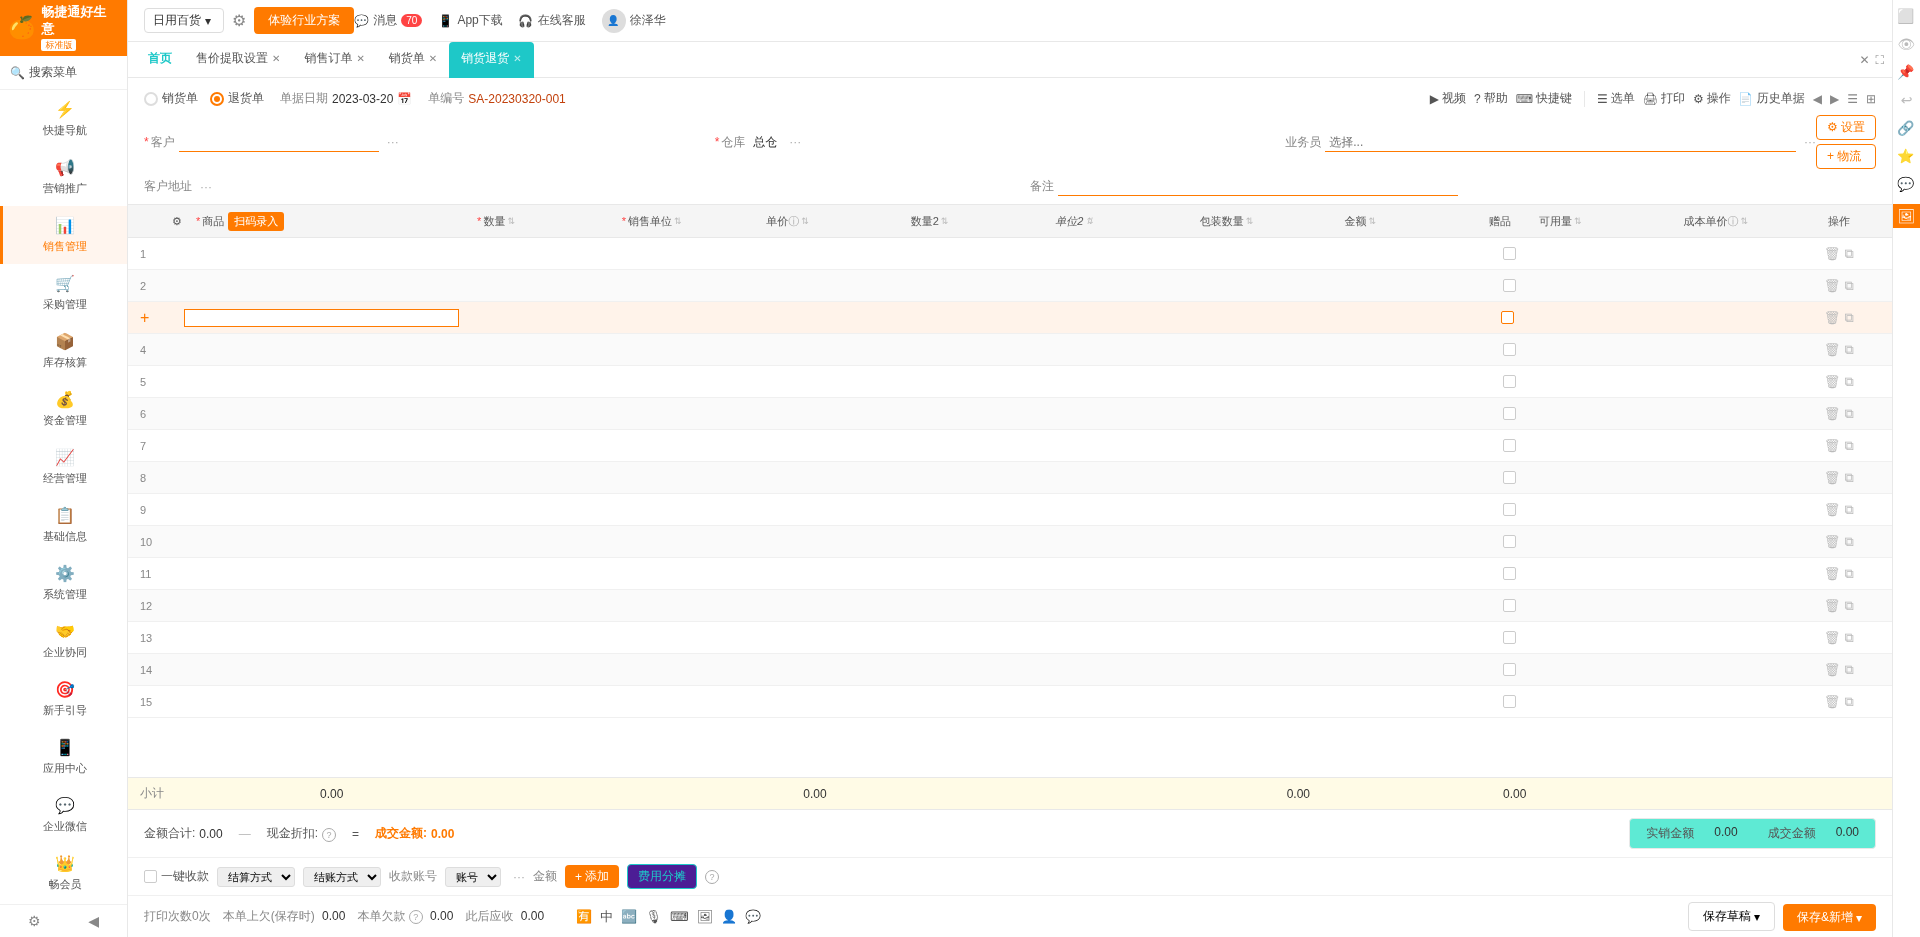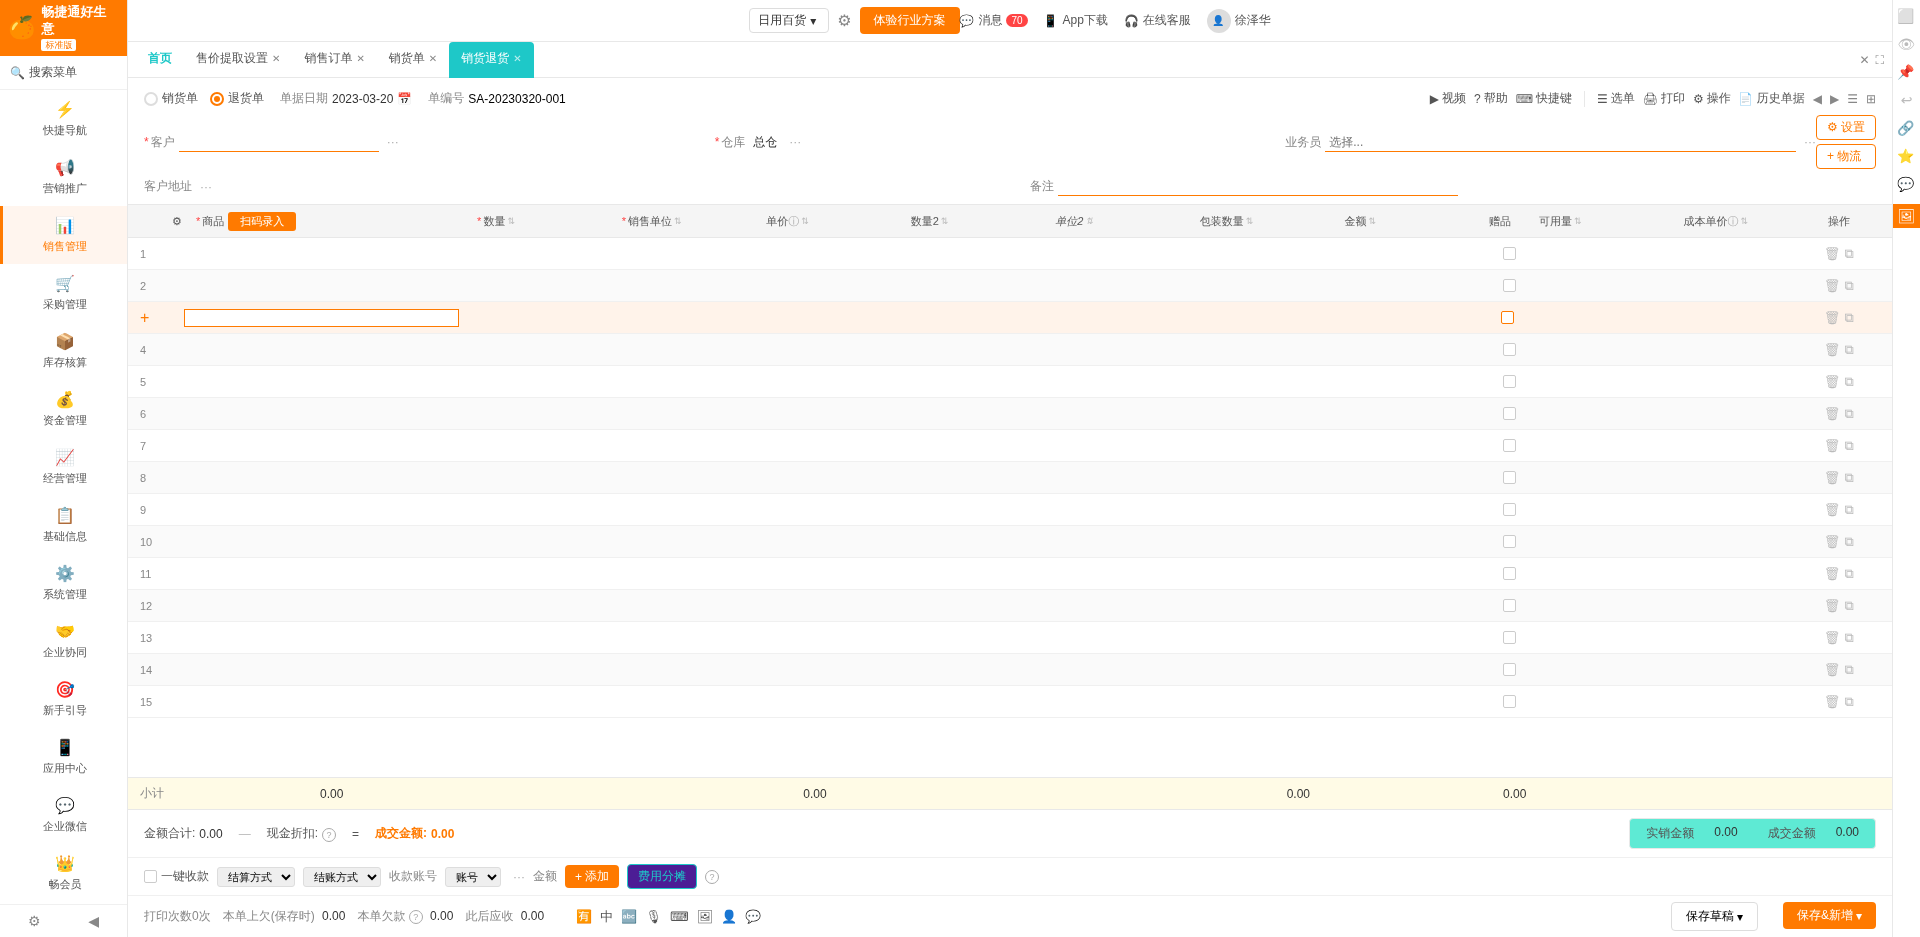--- a/index.html
+++ b/index.html
@@ -14,21 +14,21 @@
     .sidebar-item { display: flex; flex-direction: column; align-items: center; padding: 10px 4px; cursor: pointer; color: #555; gap: 4px; font-size: 11px; border-left: 3px solid transparent; }
     .sidebar-item.active { background: #fff5ee; color: #ff7a00; border-left-color: #ff7a00; }
     .sidebar-item .icon { font-size: 16px; }
     .sidebar-bottom { margin-top: auto; border-top: 1px solid #f0f0f0; display: flex; justify-content: space-around; padding: 8px 4px; }
     .sidebar-bottom-btn { cursor: pointer; color: #888; font-size: 14px; }
 
     
     .main { flex: 1; display: flex; flex-direction: column; overflow: hidden; }
 
     
-    .topbar { background: #fff; height: 42px; display: flex; align-items: center; justify-content: center; padding: 0 16px; border-bottom: 1px solid #e8e8e8; flex-shrink: 0; }
+    .topbar { background: #fff; height: 42px; display: flex; align-items: center; justify-content: flex-start; padding: 0 16px; border-bottom: 1px solid #e8e8e8; flex-shrink: 0; }
     .topbar-left { display: flex; align-items: center; gap: 8px; }
     .topbar-select { border: 1px solid #ddd; border-radius: 4px; padding: 3px 8px; font-size: 12px; color: #333; background: #fff; display: flex; align-items: center; gap: 4px; cursor: pointer; min-width: 80px; }
     .topbar-gear { color: #888; cursor: pointer; font-size: 16px; }
     .topbar-btn { background: #ff7a00; color: #fff; border: none; border-radius: 4px; padding: 5px 14px; font-size: 12px; cursor: pointer; }
     .topbar-right { display: flex; align-items: center; gap: 16px; color: #555; font-size: 12px; }
     .topbar-right-item { display: flex; align-items: center; gap: 4px; cursor: pointer; }
     .msg-badge { background: #ff4444; color: #fff; border-radius: 10px; font-size: 10px; padding: 1px 5px; }
     .avatar { width: 24px; height: 24px; background: #ddd; border-radius: 50%; display: flex; align-items: center; justify-content: center; font-size: 10px; }
 
     
@@ -66,21 +66,21 @@
     .form-action-btn { border: 1px solid #ddd; background: #fff; border-radius: 4px; padding: 3px 10px; font-size: 12px; cursor: pointer; color: #555; display: flex; align-items: center; gap: 3px; white-space: nowrap; }
     .form-action-btn.settings { color: #ff7a00; border-color: #ff7a00; }
     .form-action-btn.logistics { color: #ff7a00; border-color: #ff7a00; }
 
     
     .table-area { flex: 1; background: #fff; overflow: hidden; display: flex; flex-direction: column; }
     .table-header { display: flex; align-items: center; background: #f5f5f5; border-top: 1px solid #e8e8e8; border-bottom: 1px solid #e8e8e8; padding: 0 8px; height: 34px; gap: 0; flex-shrink: 0; }
     .th { display: flex; align-items: center; color: #555; font-size: 11px; padding: 0 4px; white-space: nowrap; position: relative; }
     .th .required-star { color: #ff4444; margin-right: 2px; }
     .th-sort { color: #bbb; font-size: 9px; margin-left: 2px; cursor: pointer; }
-    .scan-btn { background: #ff7a00; color: #fff; border: none; border-radius: 3px; padding: 2px 12px; font-size: 11px; cursor: pointer; margin-left: 4px; }
+    .scan-btn { background: #ff7a00; color: #fff; border: none; border-radius: 3px; padding: 2px 6px; font-size: 11px; cursor: pointer; margin-left: 4px; }
 
     .table-body { overflow-y: auto; flex: 1; }
     .table-row { display: flex; align-items: center; border-bottom: 1px solid #f0f0f0; height: 32px; padding: 0 8px; }
     .table-row:nth-child(odd) { background: #fff; }
     .table-row:nth-child(even) { background: #fafafa; }
     .table-row.active-row { background: #fff3ea; }
     .td { display: flex; align-items: center; padding: 0 4px; font-size: 11px; color: #333; overflow: hidden; }
     .td-num { color: #888; min-width: 28px; text-align: center; }
     .td-add { color: #ff7a00; font-size: 16px; cursor: pointer; min-width: 20px; }
     .td-checkbox { min-width: 20px; display: flex; align-items: center; justify-content: center; }
@@ -114,21 +114,21 @@
     .amount-total { display: flex; align-items: center; gap: 4px; }
     .amount-dash { color: #bbb; }
     .amount-result { display: flex; align-items: center; gap: 4px; color: #ff7a00; font-weight: bold; }
     .bottom-bar-mid { display: flex; align-items: center; gap: 8px; padding: 6px 16px; font-size: 12px; color: #555; border-bottom: 1px solid #f0f0f0; }
     .checkbox-label { display: flex; align-items: center; gap: 4px; cursor: pointer; }
     .calc-select { border: 1px solid #ddd; border-radius: 3px; padding: 2px 6px; font-size: 11px; }
     .add-btn { background: #ff7a00; color: #fff; border: none; border-radius: 4px; padding: 3px 10px; font-size: 12px; cursor: pointer; display: flex; align-items: center; gap: 3px; }
     .split-btn { border: 1px solid #1ec8c8; color: #1ec8c8; background: #4c1d95; border-radius: 4px; padding: 3px 10px; font-size: 12px; cursor: pointer; }
     .bottom-bar-status { display: flex; align-items: center; justify-content: space-between; padding: 6px 16px; font-size: 12px; color: #888; }
     .status-left { display: flex; align-items: center; gap: 12px; }
-    .status-right { display: flex; align-items: flex-start; gap: 25px; }
+    .status-right { display: flex; align-items: flex-end; gap: 8px; }
     .save-draft-btn { border: 1px solid #ddd; background: #fff; border-radius: 4px; padding: 5px 14px; font-size: 12px; cursor: pointer; display: flex; align-items: center; gap: 3px; }
     .save-new-btn { background: #ff7a00; color: #fff; border: none; border-radius: 4px; padding: 5px 14px; font-size: 12px; cursor: pointer; display: flex; align-items: center; gap: 3px; }
 
     
     .right-panel { width: 28px; background: #fff; border-left: 1px solid #e8e8e8; display: flex; flex-direction: column; align-items: center; padding: 8px 0; gap: 12px; flex-shrink: 0; }
     .right-panel-icon { color: #bbb; font-size: 14px; cursor: pointer; }
 
     .info-icon { color: #aaa; font-size: 11px; cursor: pointer; }
     .help-icon { display: inline-flex; align-items: center; justify-content: center; width: 14px; height: 14px; border-radius: 50%; border: 1px solid #aaa; color: #aaa; font-size: 9px; cursor: pointer; }
     .bottom-toolbar-icon { color: #555; cursor: pointer; font-size: 13px; }
@@ -289,21 +289,21 @@
               <span>退货单</span>
             </div>
           </div>
           <div class="form-date-field">
             <span style="color:#888;">单据日期</span>
             <span class="form-date-value">2023-03-20</span>
             <span style="color:#aaa;cursor:pointer;">📅</span>
           </div>
           <div class="form-id-field">
             <span style="color:#888;">单编号</span>
-            <span style="color:#000000;font-weight:500;">SA-20230320-001</span>
+            <span style="color:#c2410c;font-weight:500;">SA-20230320-001</span>
           </div>
         </div>
         <div class="form-toolbar-right">
           <div class="toolbar-action">
             <span>▶</span>
             <span>视频</span>
           </div>
           <div class="toolbar-action">
             <span>?</span>
             <span>帮助</span>

